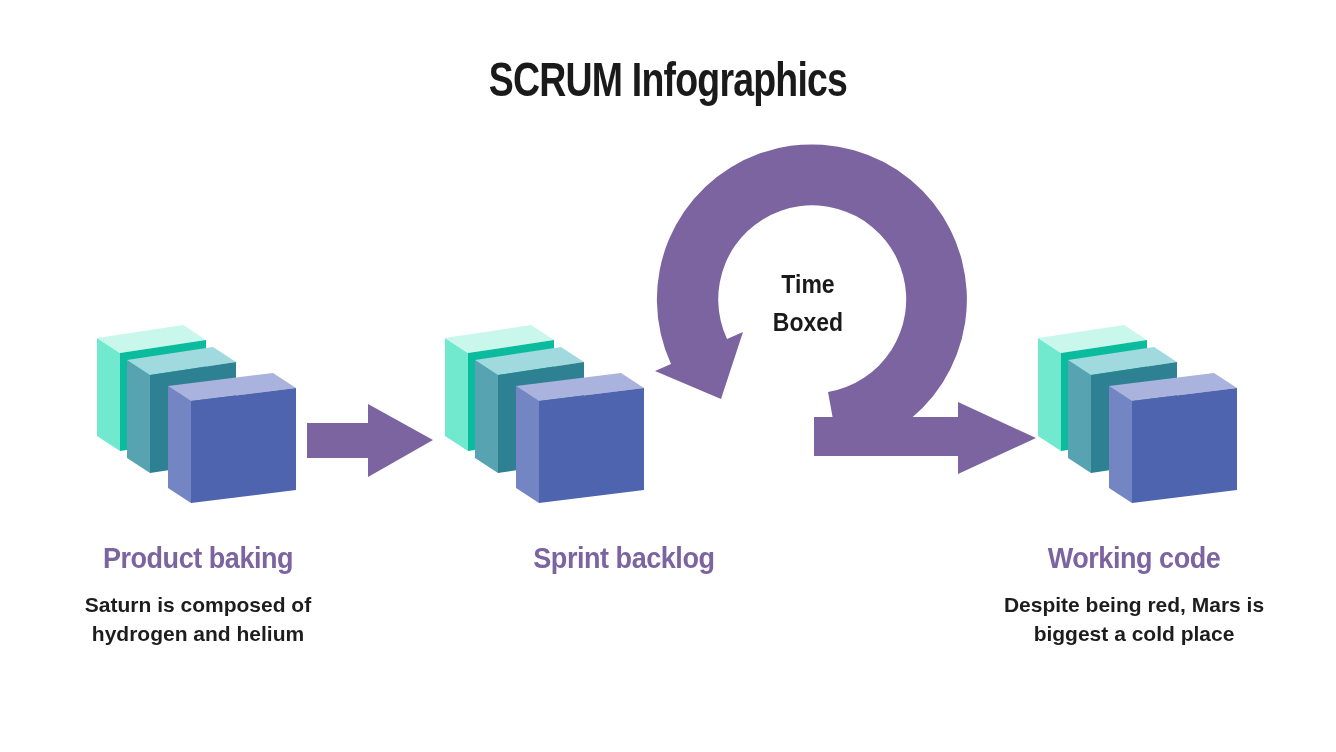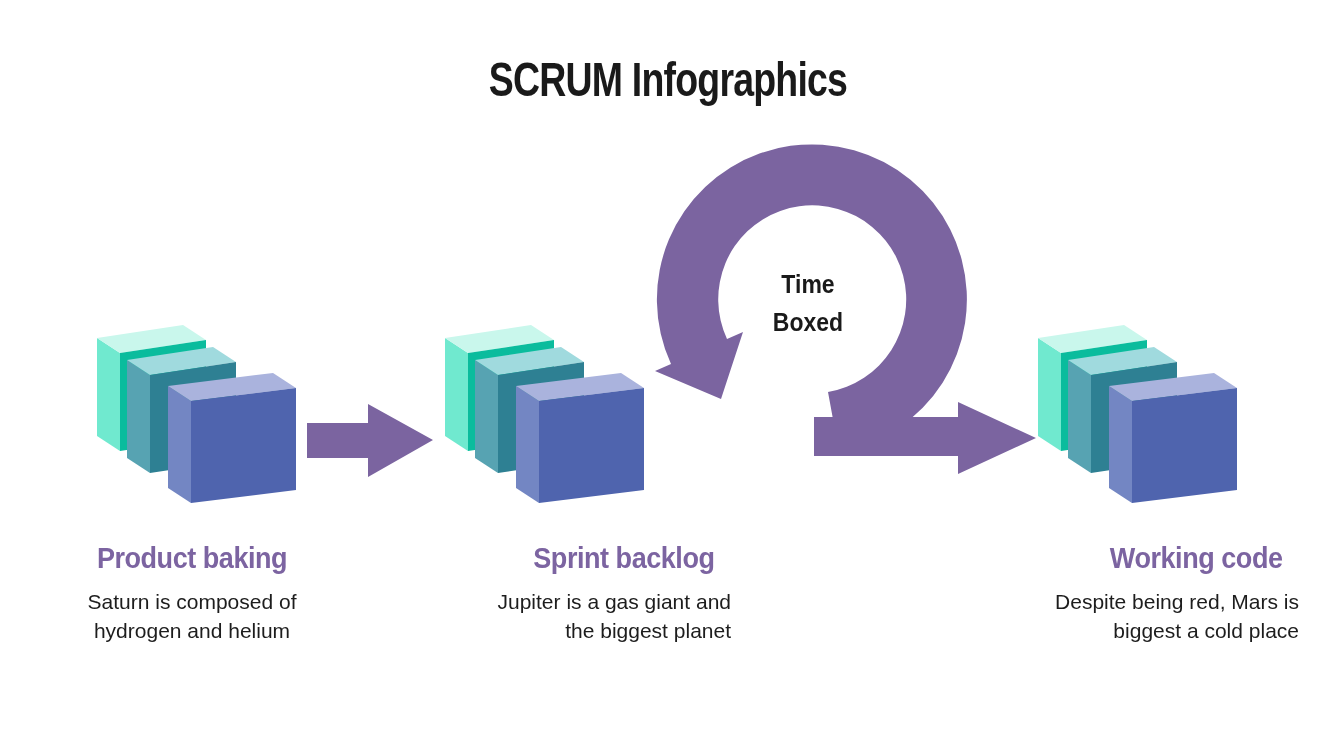--- a/index.html
+++ b/index.html
@@ -21,35 +21,36 @@
   .art{position:absolute;left:0;top:0;width:1336px;height:752px;}
   .loop-label{
     position:absolute;left:718px;top:265px;width:180px;
     text-align:center;
     font-size:25px;font-weight:700;line-height:38px;
     color:var(--title-text,#1a1a1a);
     white-space:pre-line;
     transform:scaleX(0.92);transform-origin:50% 50%;
   }
   .step{position:absolute;top:541px;width:330px;text-align:center;}
-  .step-1{left:27px;}
+  .step-1{left:33px;}
   .step-2{left:401px;text-align:right;}
-  .step-3{left:969px;text-align:right;}
+  .step-3{left:969px;}
   .step h2{
     margin:0 0 12px 0;
     font-size:30px;font-weight:700;letter-spacing:-0.5px;
     color:var(--label-purple,#7c64a1);
     transform:scaleX(0.9);transform-origin:50% 50%;
     white-space:nowrap;
   }
   .step p{
-    margin:0;
+    margin:15px;
     font-size:21px;line-height:29px;
     color:var(--body-text,#1d1d1d);
     white-space:pre-line;
+    font-weight:bold;
   }
 </style>
 </head>
 <body>
 
 <div class="canvas">
 
   <h1 class="title">SCRUM Infographics</h1>
 
   <svg class="art" viewBox="0 0 1336 752" xmlns="http://www.w3.org/2000/svg" xmlns:xlink="http://www.w3.org/1999/xlink">
@@ -91,22 +92,20 @@
 Boxed</div>
 
   <div class="step step-1">
     <h2>Product baking</h2>
     <p>Saturn is composed of
 hydrogen and helium</p>
   </div>
 
   <div class="step step-2">
     <h2>Sprint backlog</h2>
-    <p>Jupiter is a gas giant and
-the biggest planet</p>
   </div>
 
   <div class="step step-3">
     <h2>Working code</h2>
     <p>Despite being red, Mars is
 biggest a cold place</p>
   </div>
 
 </div>
 

